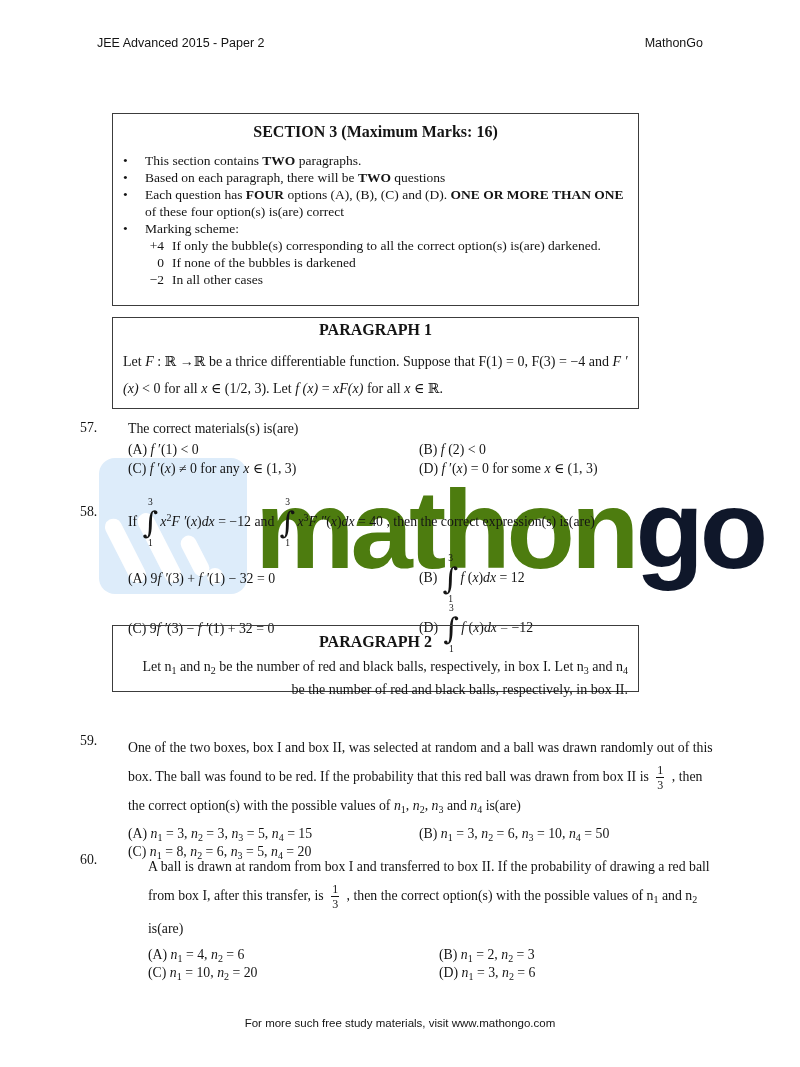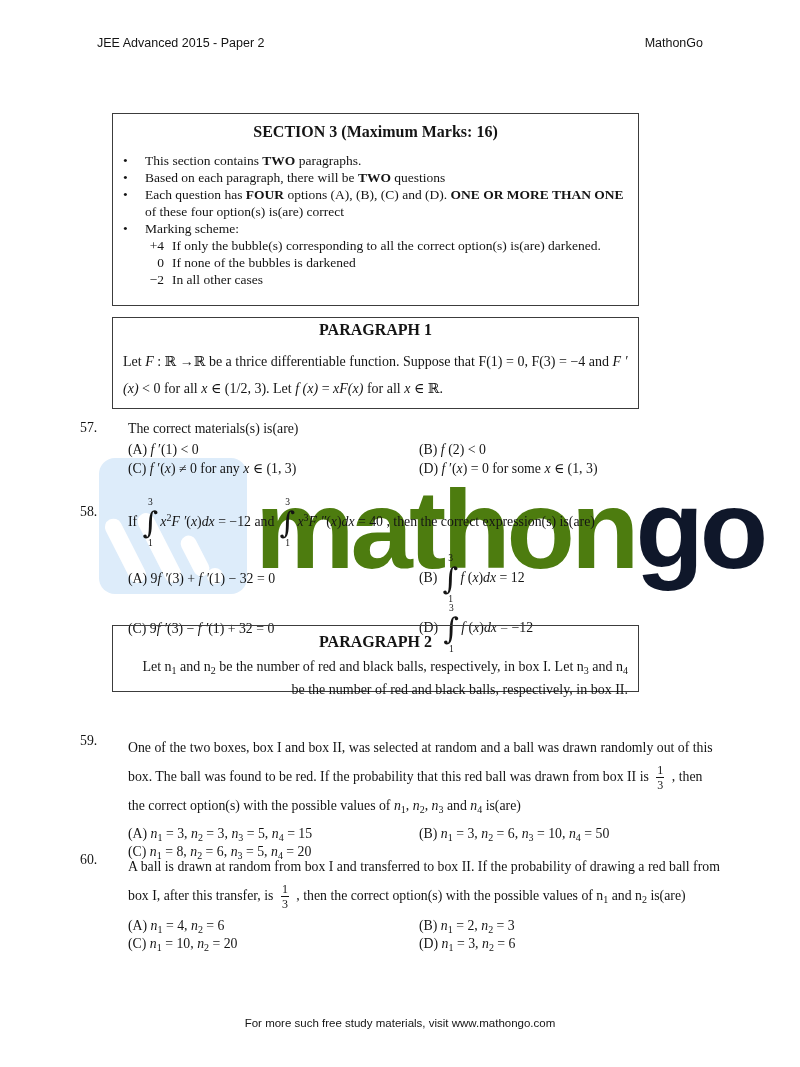--- a/index.html
+++ b/index.html
@@ -40,21 +40,21 @@
   .mark-row { display:flex; padding-left:24px; }
   .mark-sign { width:17px; text-align:right; margin-right:8px; flex:0 0 auto; }
 
   .para-body  { margin:9px 0 0 0; font-size:14px; line-height:27px; }
   .para-body2 { margin:7px 0 0 16px; font-size:14px; line-height:18.5px;text-align:right; }
 
   
   .question { position:absolute; left:80px; width:641px; display:flex; font-size:13.8px; z-index:1; }
   .qnum { width:48px; flex:0 0 auto; }
   .qbody { flex:1; min-width:0; }
-  #q57 { top:420px; } #q58 { top:484px; } #q59 { top:733px; } #q60 { top:852px; }
+  #q57 { top:420px; } #q58 { top:484px; } #q59 { top:733px; } #q60 { top:852px;gap:20px; }
   #q57 .stem { line-height:18px; }
   #q57 .opts, #q59 .opts, #q60 .opts { display:grid; grid-template-columns:291px 1fr; grid-auto-rows:18px; margin-top:4px; }
   #q58 .qnum { padding-top:20px; }
   #q58 .stem { line-height:20px; min-height:56px; display:block; padding-top:14px; }
   #q58 .opts { display:grid; grid-template-columns:291px 1fr; grid-auto-rows:minmax(50px,auto); align-items:center; margin-top:6px; }
   #q59 .stem, #q60 .stem { line-height:29px; }
   #q59 .opts { margin-top:2px; } #q60 .opts { }
 
   
   .bold { font-weight:bold; }

